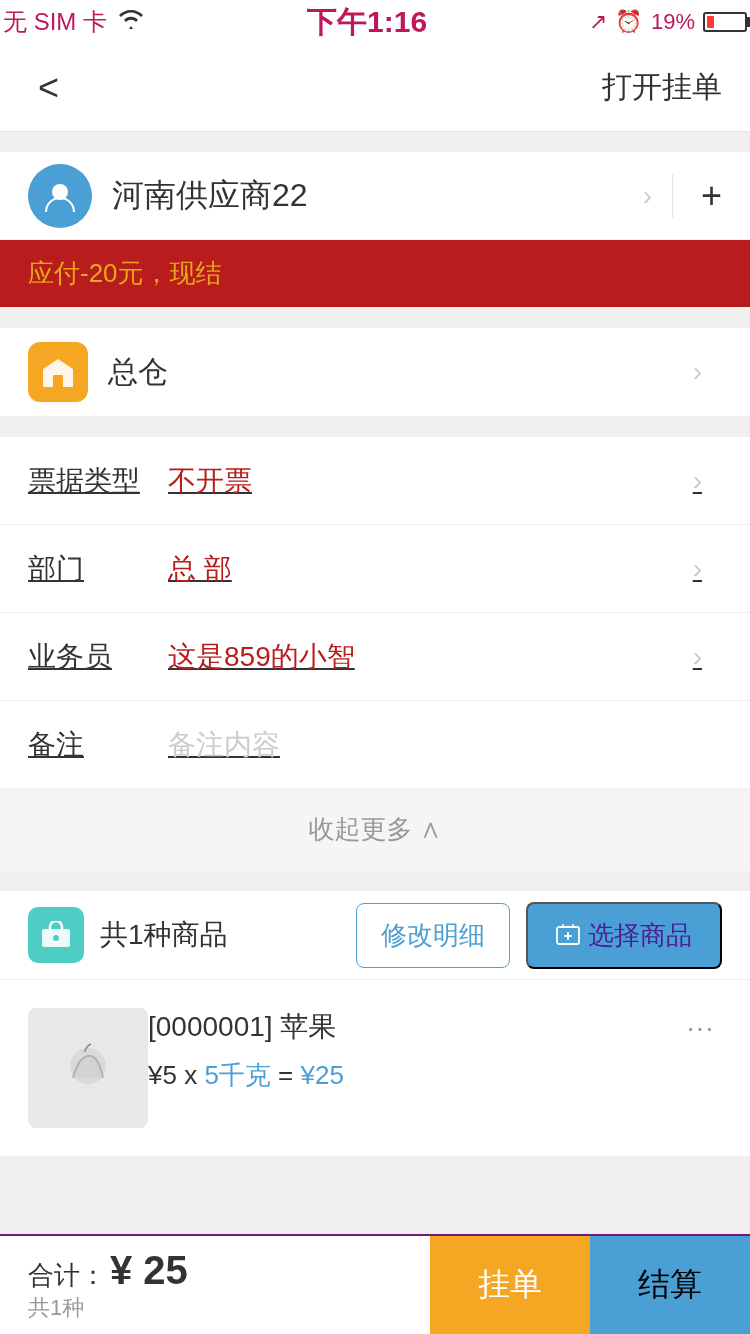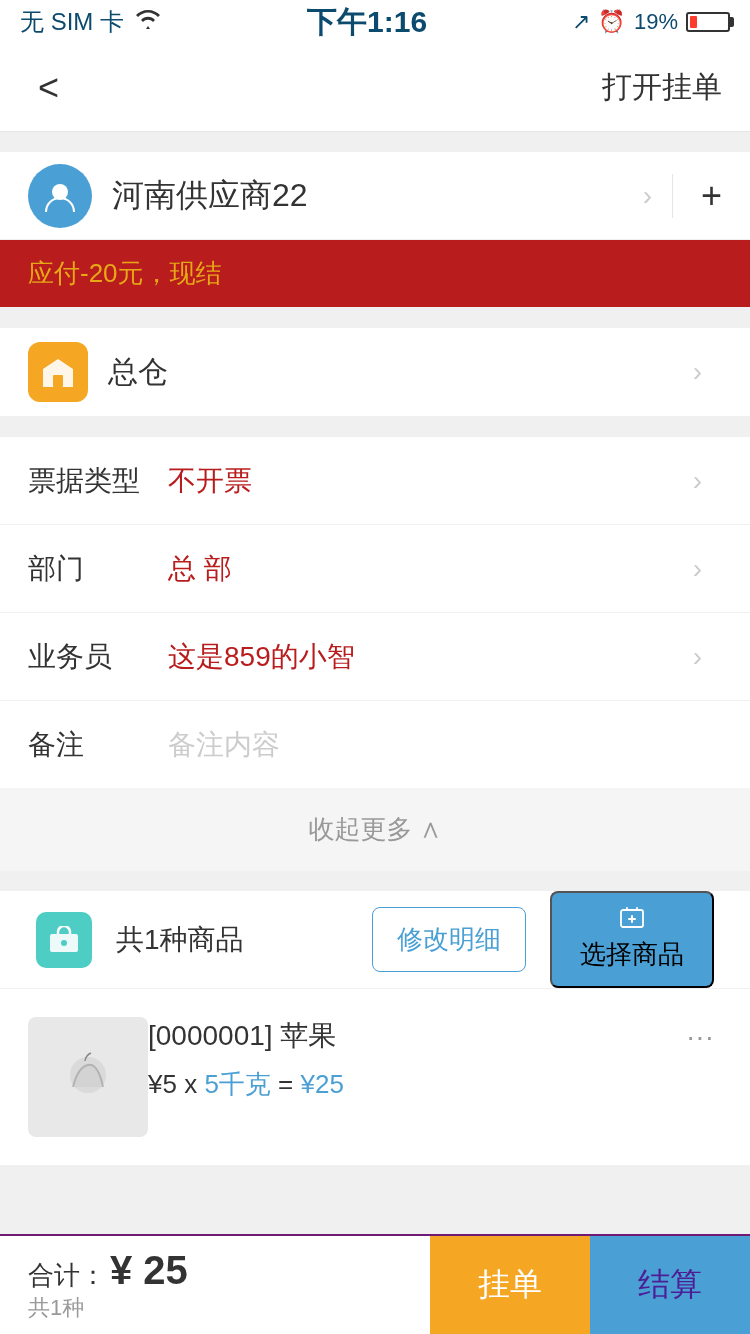--- a/index.html
+++ b/index.html
@@ -13,23 +13,23 @@
       color: #333;
     }
 
     
     .status-bar {
       height: 44px;
       background: #fff;
       display: flex;
       align-items: center;
       justify-content: space-between;
-      padding: 0 20px;
+      padding: 0 3px;
       font-size: 24px;
-      color: #0c4a6e;
+      color: #be185d;
     }
     .status-left { display: flex; align-items: center; gap: 10px; }
     .status-center { font-size: 30px; font-weight: 600; }
     .status-right { display: flex; align-items: center; gap: 8px; font-size: 22px; }
     .battery-icon {
       width: 44px; height: 20px;
       border: 2px solid #333;
       border-radius: 3px;
       position: relative;
       display: inline-flex;
@@ -169,20 +169,21 @@
     }
 
     
     .form-row {
       display: flex;
       align-items: center;
       padding: 0 28px;
       min-height: 88px;
       border-top: 1px solid #f0f0f0;
       cursor: pointer;
+      text-decoration: underline;
     }
     .form-label {
       font-size: 28px;
       color: #333;
       width: 140px;
       flex-shrink: 0;
     }
     .form-value {
       flex: 1;
       font-size: 28px;
@@ -202,23 +203,23 @@
       font-size: 26px;
       color: #999;
       cursor: pointer;
     }
 
     
     .products-header {
       background: #fff;
       display: flex;
       align-items: center;
-      padding: 0 36px;
+      padding: 0 28px;
       min-height: 88px;
-      gap: 24px;
+      gap: 16px;
     }
     .products-icon {
       width: 56px;
       height: 56px;
       border-radius: 10px;
       background: #4ecdc4;
       display: flex;
       align-items: center;
       justify-content: center;
       flex-shrink: 0;
@@ -232,29 +233,28 @@
       border: 1.5px solid #4a9fd4;
       color: #4a9fd4;
       background: #fff;
       border-radius: 8px;
       padding: 14px 24px;
       font-size: 26px;
       cursor: pointer;
     }
     .btn-blue {
       background: #4a9fd4;
-      color: #000000;
+      color: #4c1d95;
       border-radius: 8px;
       padding: 14px 28px;
       font-size: 26px;
       cursor: pointer;
       display: flex;
       align-items: center;
       gap: 8px;
-      flex-direction: column;
     }
 
     
     .product-item {
       background: #fff;
       display: flex;
       align-items: flex-start;
       padding: 28px;
       border-top: 1px solid #f0f0f0;
     }
@@ -324,21 +324,21 @@
       color: #fff;
       font-size: 32px;
       font-weight: 500;
       border: none;
       cursor: pointer;
     }
     .btn-checkout {
       height: 100%;
       padding: 0 48px;
       background: #4a9fd4;
-      color: #4c1d95;
+      color: #000000;
       font-size: 32px;
       font-weight: 500;
       border: none;
       cursor: pointer;
     }
 
     
     .bottom-spacer { height: 120px; }
   </style>
 </head>

